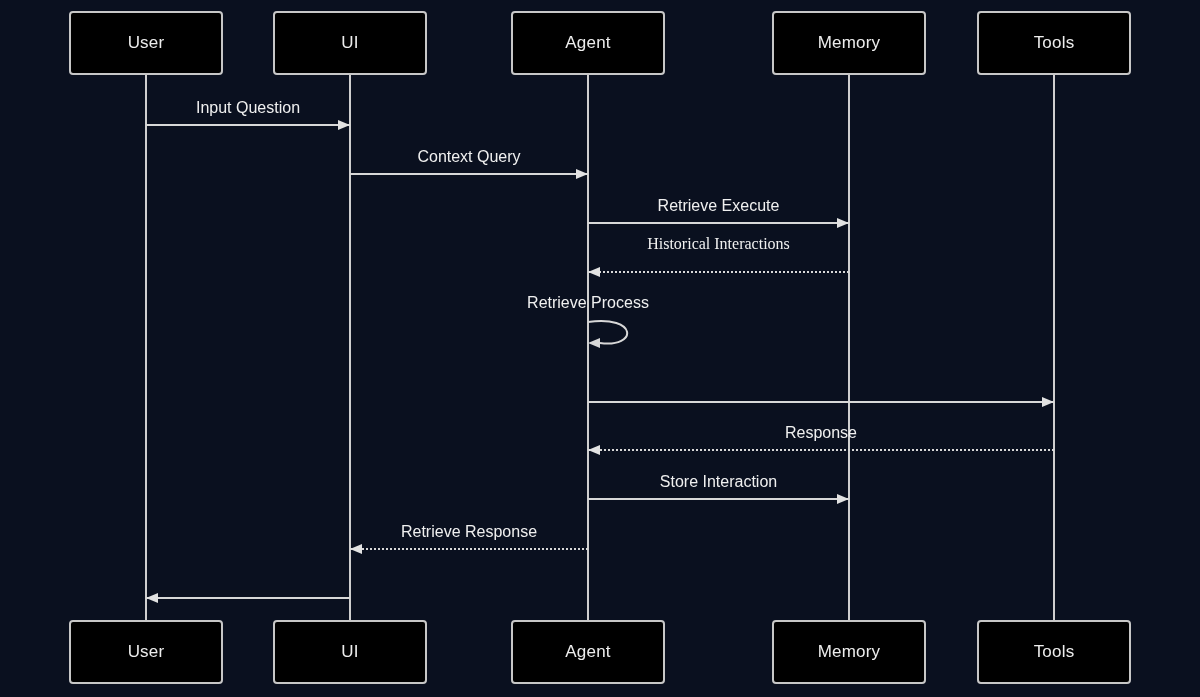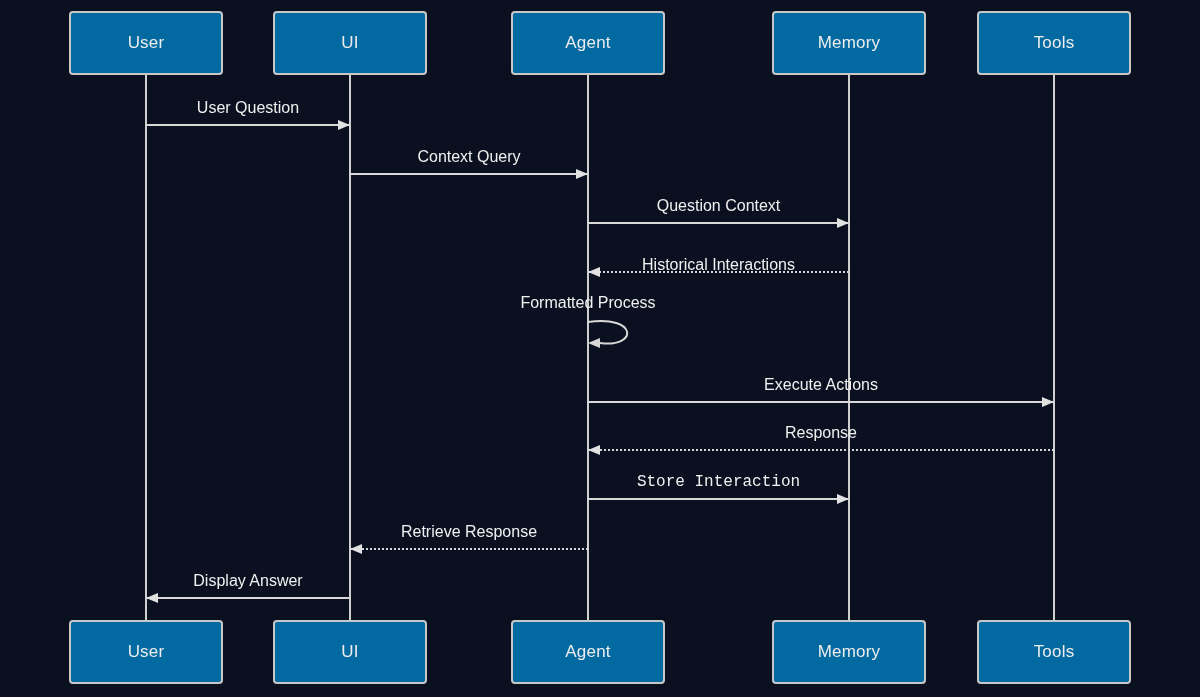--- a/index.html
+++ b/index.html
@@ -18,21 +18,21 @@
   }
   .lifeline {
     position: absolute;
     width: 2px;
     background: #cfcfcf;
   }
   .actor-box {
     position: absolute;
     width: 154px;
     height: 64px;
-    background: #0369a1;
+    background: #000000;
     border: 2px solid #c7c7c7;
     border-radius: 4px;
     box-sizing: border-box;
     display: flex;
     align-items: center;
     justify-content: center;
   }
   .actor-label {
     color: #ededed;
     font-size: 17px;
@@ -68,50 +68,48 @@
 <body>
 
 <div id="stage" style="background: rgb(10, 16, 31);">
     <div class="lifeline" style="left: 145px; top: 75px; height: 545px;"></div>
     <div class="lifeline" style="left: 349px; top: 75px; height: 545px;"></div>
     <div class="lifeline" style="left: 587px; top: 75px; height: 545px;"></div>
     <div class="lifeline" style="left: 848px; top: 75px; height: 545px;"></div>
     <div class="lifeline" style="left: 1053px; top: 75px; height: 545px;"></div>
     <div class="msg-line solid" style="left: 146px; width: 204px; top: 124px;"></div>
     <div class="arrowhead right" style="top: 120px; left: 338px;"></div>
-    <div class="msg-label" style="left: 78px; top: 98px;">User Question</div>
+    <div class="msg-label" style="left: 78px; top: 98px;">Input Question</div>
     <div class="msg-line solid" style="left: 350px; width: 238px; top: 173px;"></div>
     <div class="arrowhead right" style="top: 169px; left: 576px;"></div>
     <div class="msg-label" style="left: 299px; top: 147px;">Context Query</div>
     <div class="msg-line solid" style="left: 588px; width: 261px; top: 222px;"></div>
     <div class="arrowhead right" style="top: 218px; left: 837px;"></div>
-    <div class="msg-label" style="left: 548.5px; top: 196px;">Question Context</div>
+    <div class="msg-label" style="left: 548.5px; top: 196px;">Retrieve Execute</div>
     <div class="msg-line dashed" style="left: 588px; width: 261px; top: 271px;"></div>
     <div class="arrowhead left" style="top: 267px; left: 588px;"></div>
-    <div class="msg-label" style="left: 548.5px; top: 255px;">Historical Interactions</div>
-    <div class="msg-label" style="left: 418px; top: 293px;">Formatted Process</div>
+    <div class="msg-label" style="left: 548.5px; top: 234px; font-family: Liberation Serif, serif;">Historical Interactions</div>
+    <div class="msg-label" style="left: 418px; top: 293px;">Retrieve Process</div>
     <div class="self-loop" style="left: 588px; top: 318px;"><svg width="62" height="32" viewBox="0 0 62 32">
         <path d="M0,4 C50,-3 50,30 12,25" fill="none" stroke="#d8d8d8" stroke-width="2"></path>
         <polygon points="0,25 12,20 12,30" fill="#d8d8d8"></polygon>
       </svg></div>
     <div class="msg-line solid" style="left: 588px; width: 466px; top: 401px;"></div>
     <div class="arrowhead right" style="top: 397px; left: 1042px;"></div>
-    <div class="msg-label" style="left: 651px; top: 375px;">Execute Actions</div>
     <div class="msg-line dashed" style="left: 588px; width: 466px; top: 449px;"></div>
     <div class="arrowhead left" style="top: 445px; left: 588px;"></div>
     <div class="msg-label" style="left: 651px; top: 423px;">Response</div>
     <div class="msg-line solid" style="left: 588px; width: 261px; top: 498px;"></div>
     <div class="arrowhead right" style="top: 494px; left: 837px;"></div>
-    <div class="msg-label" style="left: 548.5px; top: 472px; font-family: Liberation Mono, monospace;">Store Interaction</div>
+    <div class="msg-label" style="left: 548.5px; top: 472px;">Store Interaction</div>
     <div class="msg-line dashed" style="left: 350px; width: 238px; top: 548px;"></div>
     <div class="arrowhead left" style="top: 544px; left: 350px;"></div>
     <div class="msg-label" style="left: 299px; top: 522px;">Retrieve Response</div>
     <div class="msg-line solid" style="left: 146px; width: 204px; top: 597px;"></div>
     <div class="arrowhead left" style="top: 593px; left: 146px;"></div>
-    <div class="msg-label" style="left: 78px; top: 571px;">Display Answer</div>
     <div class="actor-box" style="left: 69px; top: 11px;">
       <span class="actor-label">User</span>
     </div>
     <div class="actor-box" style="left: 69px; top: 620px;">
       <span class="actor-label">User</span>
     </div>
     <div class="actor-box" style="left: 273px; top: 11px;">
       <span class="actor-label">UI</span>
     </div>
     <div class="actor-box" style="left: 273px; top: 620px;">

